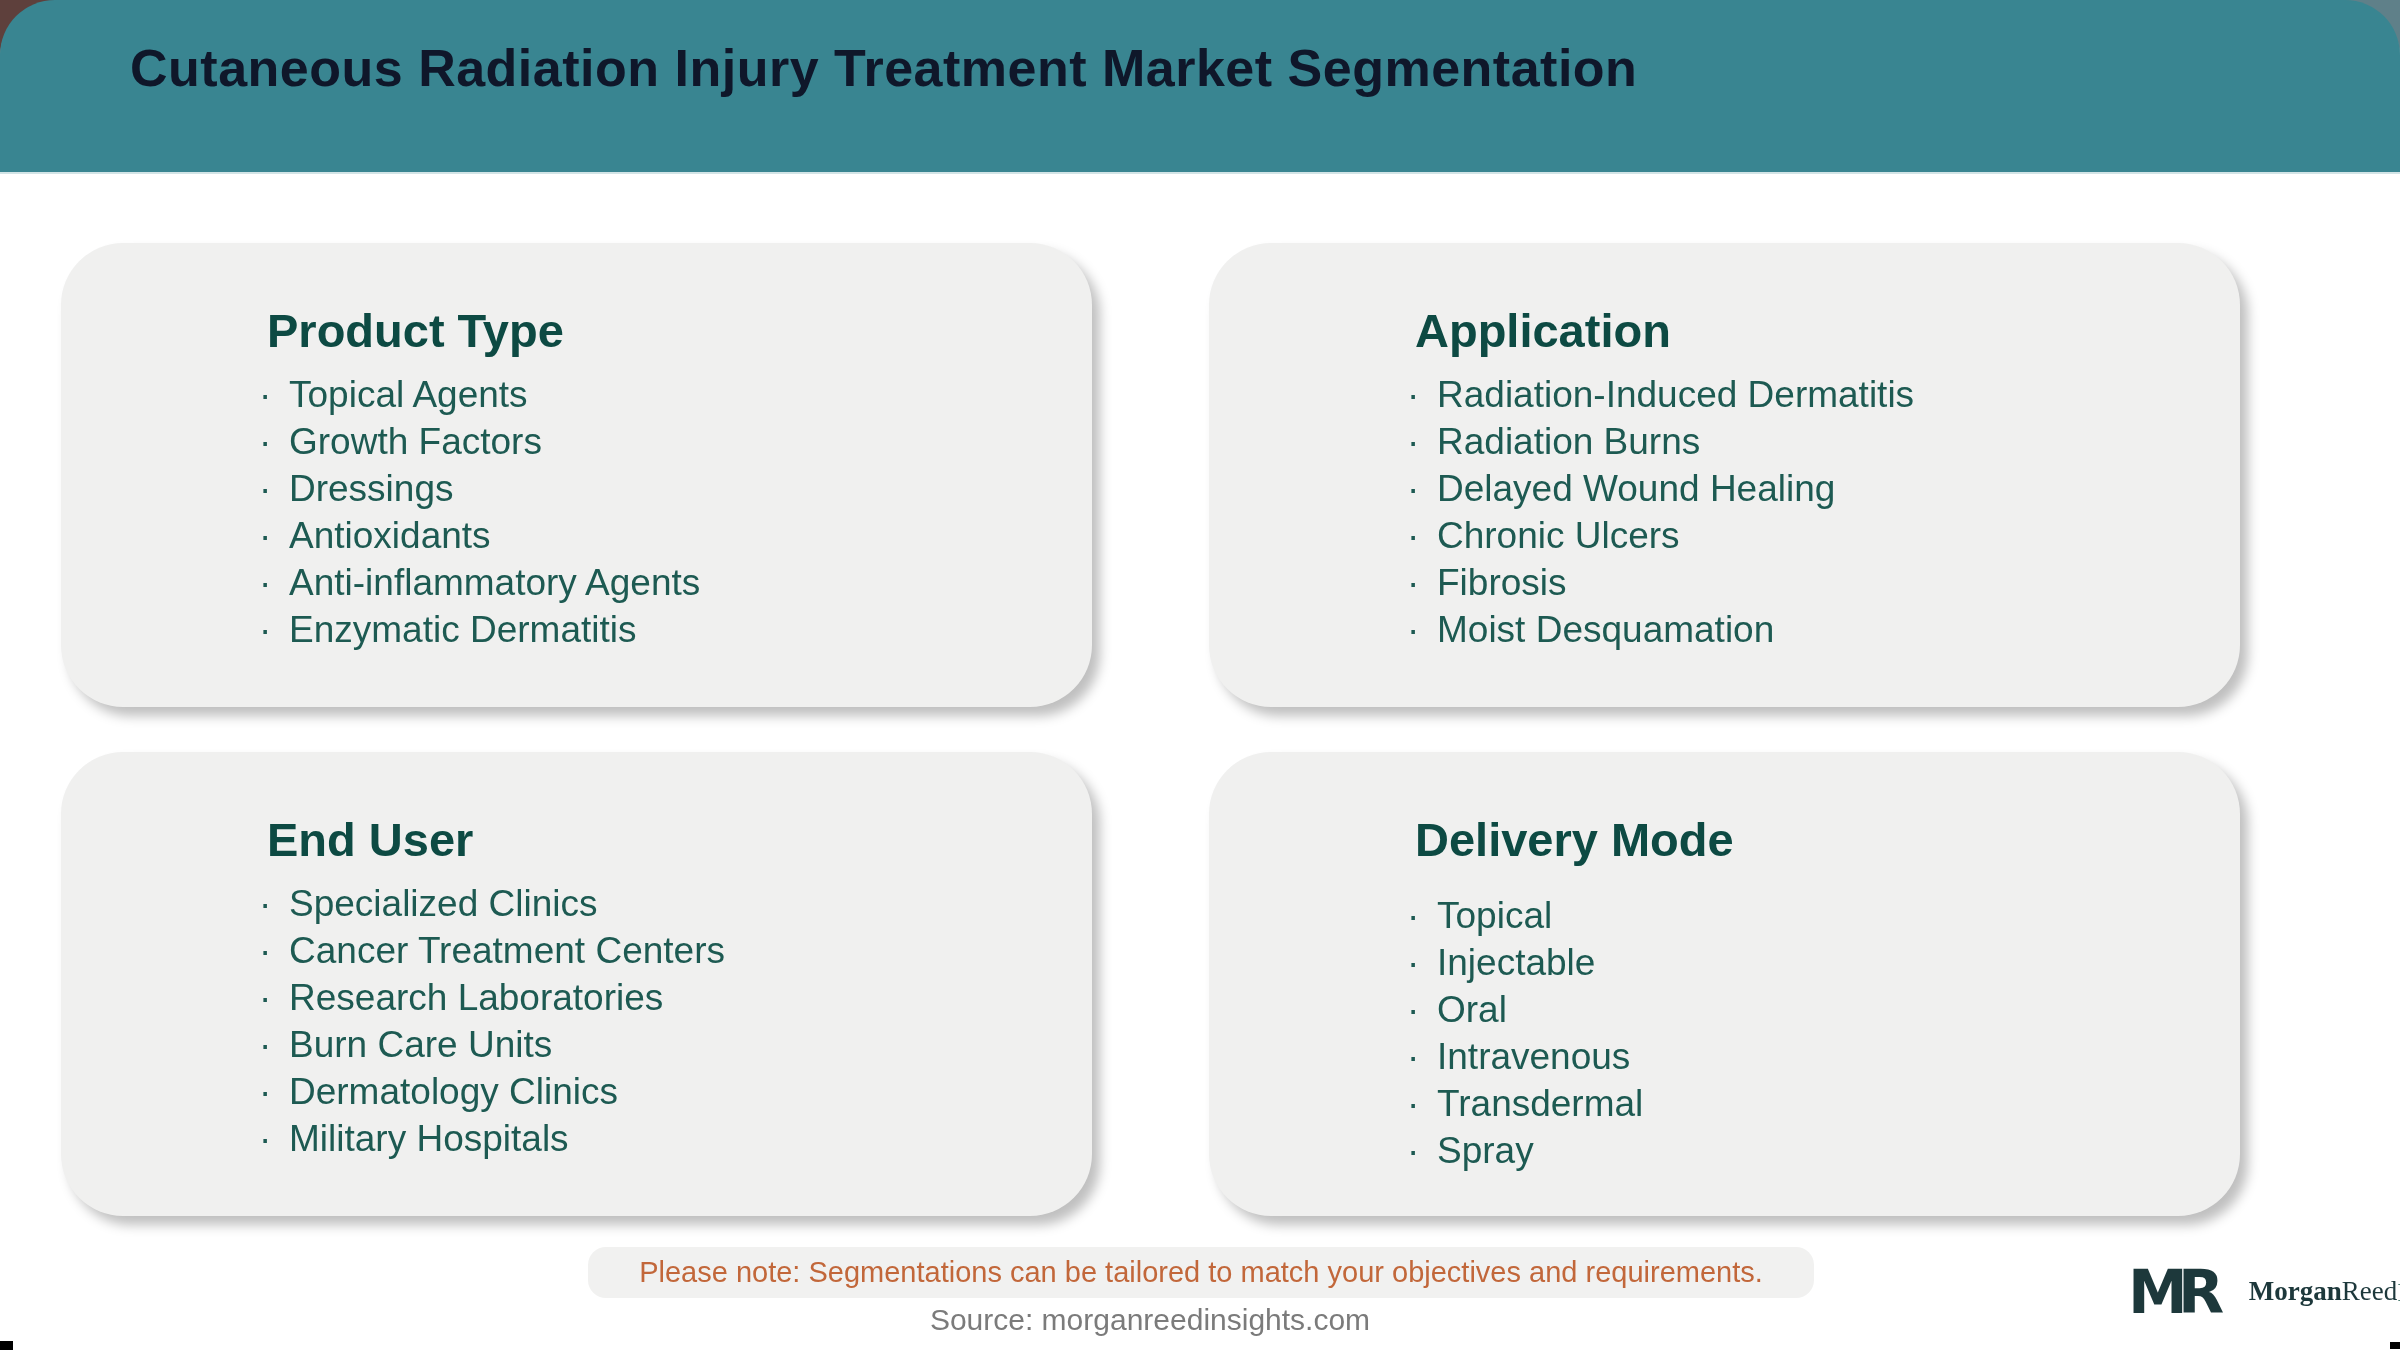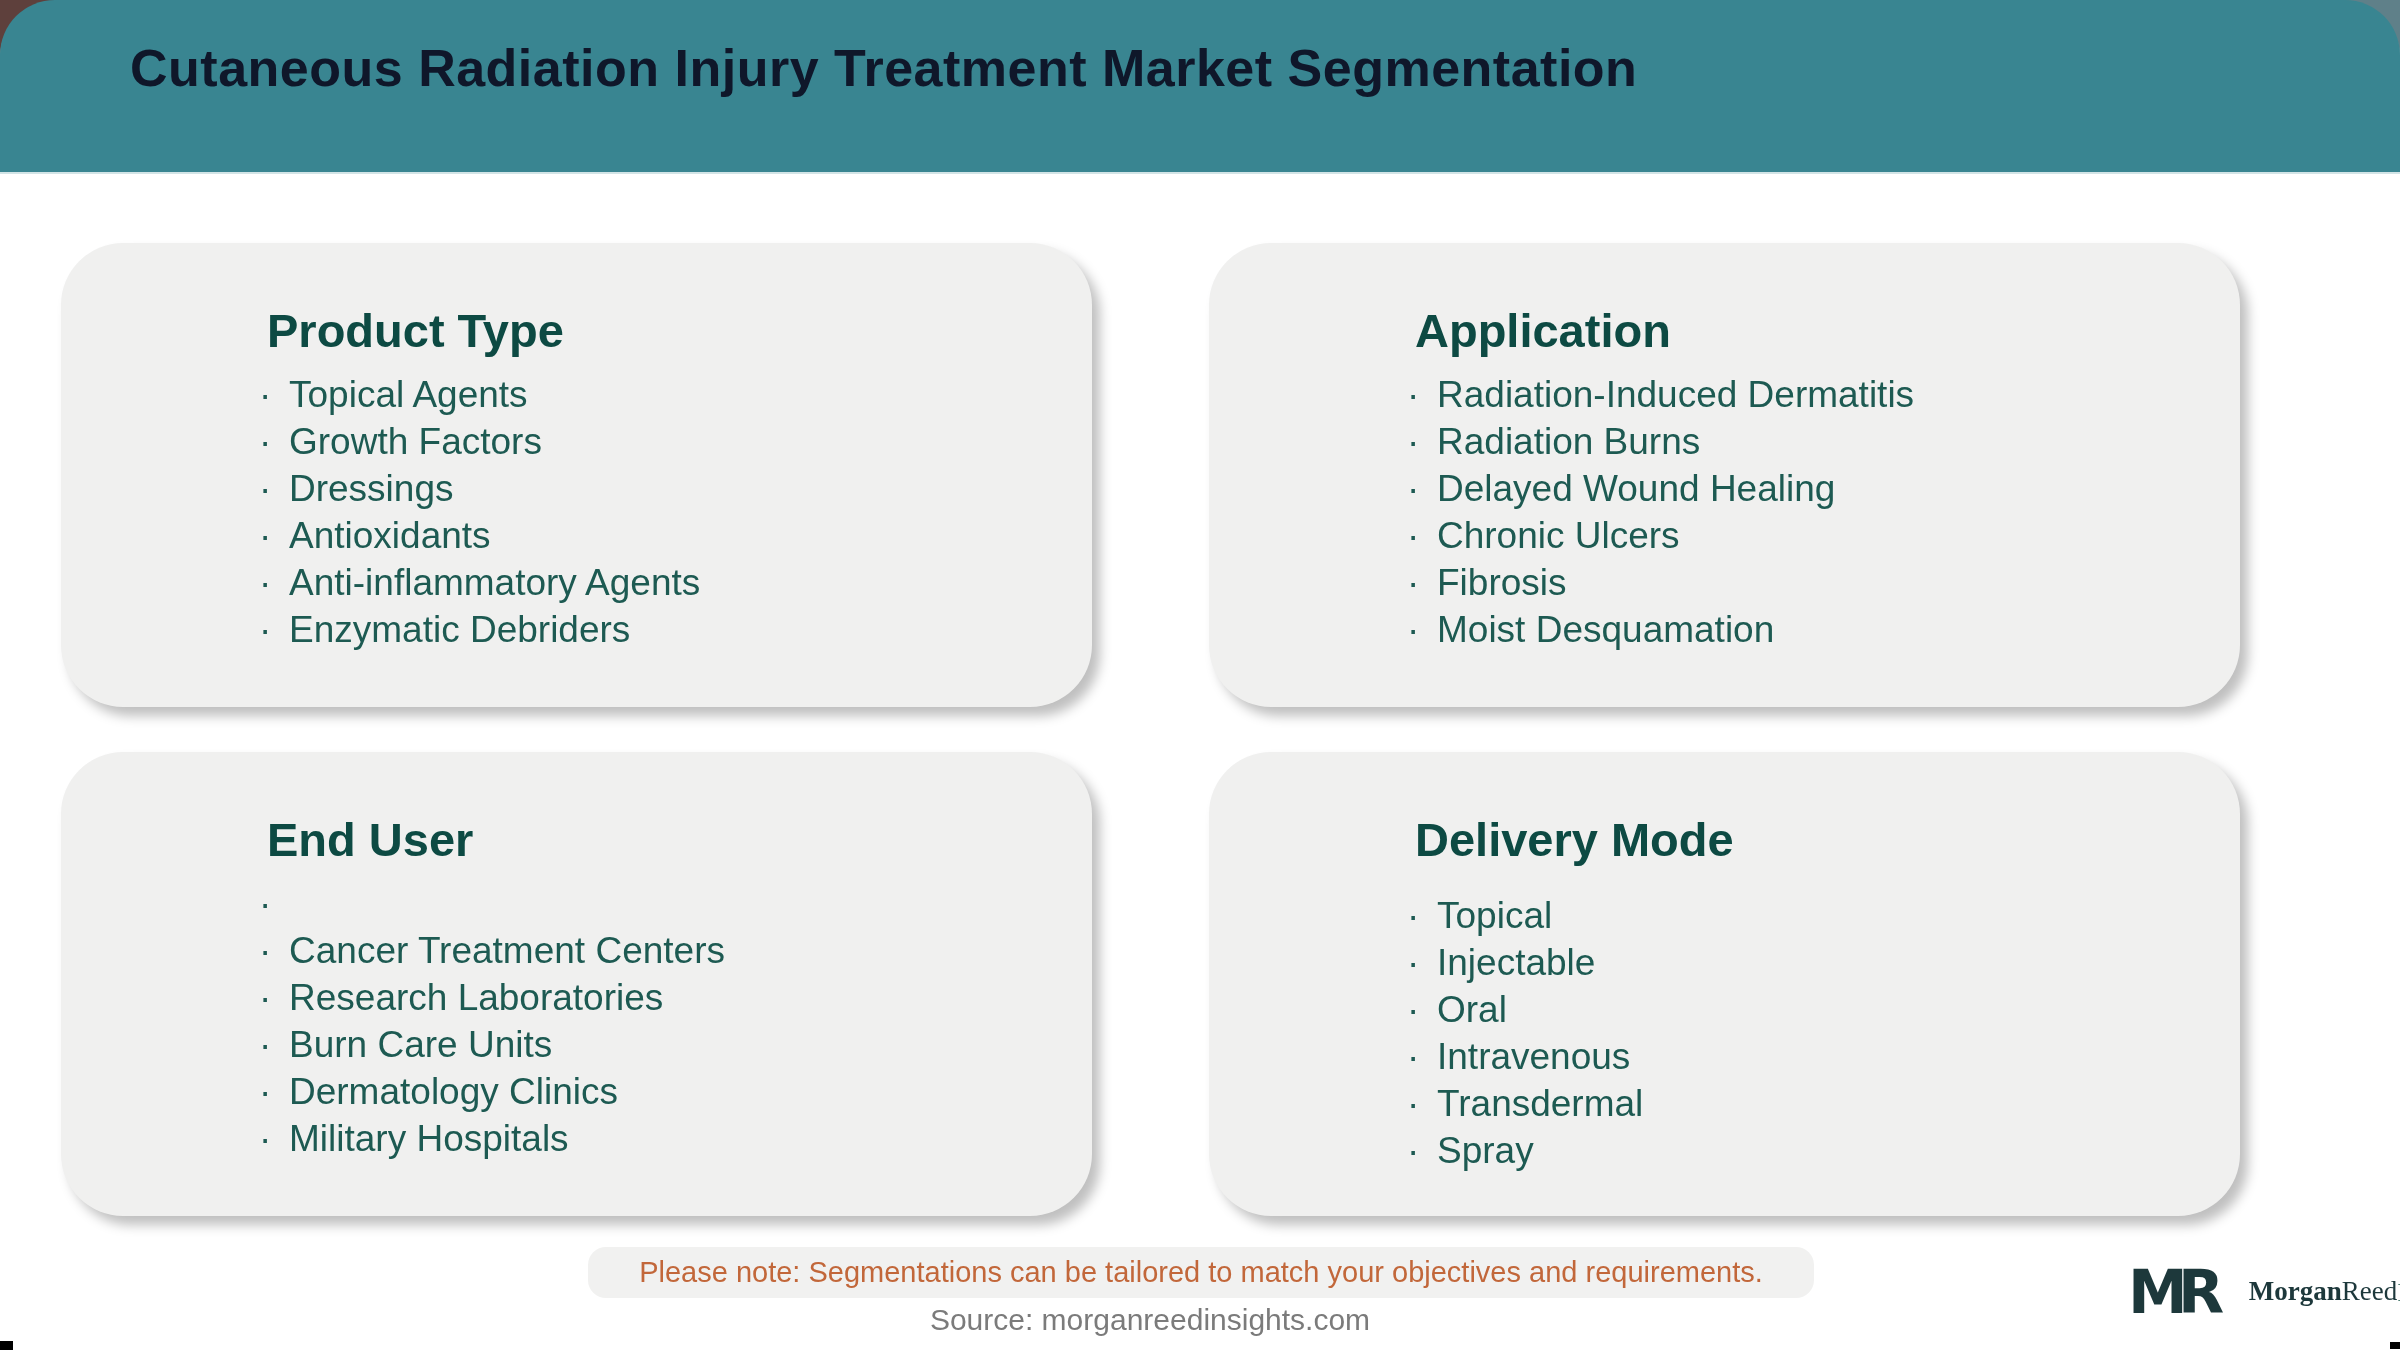--- a/index.html
+++ b/index.html
@@ -116,21 +116,21 @@
       <li>
           <span class="dot">·</span>
           <span>Antioxidants</span>
         </li>
       <li>
           <span class="dot">·</span>
           <span>Anti-inflammatory Agents</span>
         </li>
       <li>
           <span class="dot">·</span>
-          <span>Enzymatic Debriders</span>
+          <span>Enzymatic Dermatitis</span>
         </li>
     </ul>
   </section>
 
   <section class="card c2">
     <h2>Application</h2>
     <ul>
       <li>
           <span class="dot">·</span>
           <span>Radiation-Induced Dermatitis</span>
@@ -156,20 +156,21 @@
           <span>Moist Desquamation</span>
         </li>
     </ul>
   </section>
 
   <section class="card c3">
     <h2>End User</h2>
     <ul>
       <li>
           <span class="dot">·</span>
+          <span>Specialized Clinics</span>
         </li>
       <li>
           <span class="dot">·</span>
           <span>Cancer Treatment Centers</span>
         </li>
       <li>
           <span class="dot">·</span>
           <span>Research Laboratories</span>
         </li>
       <li>

